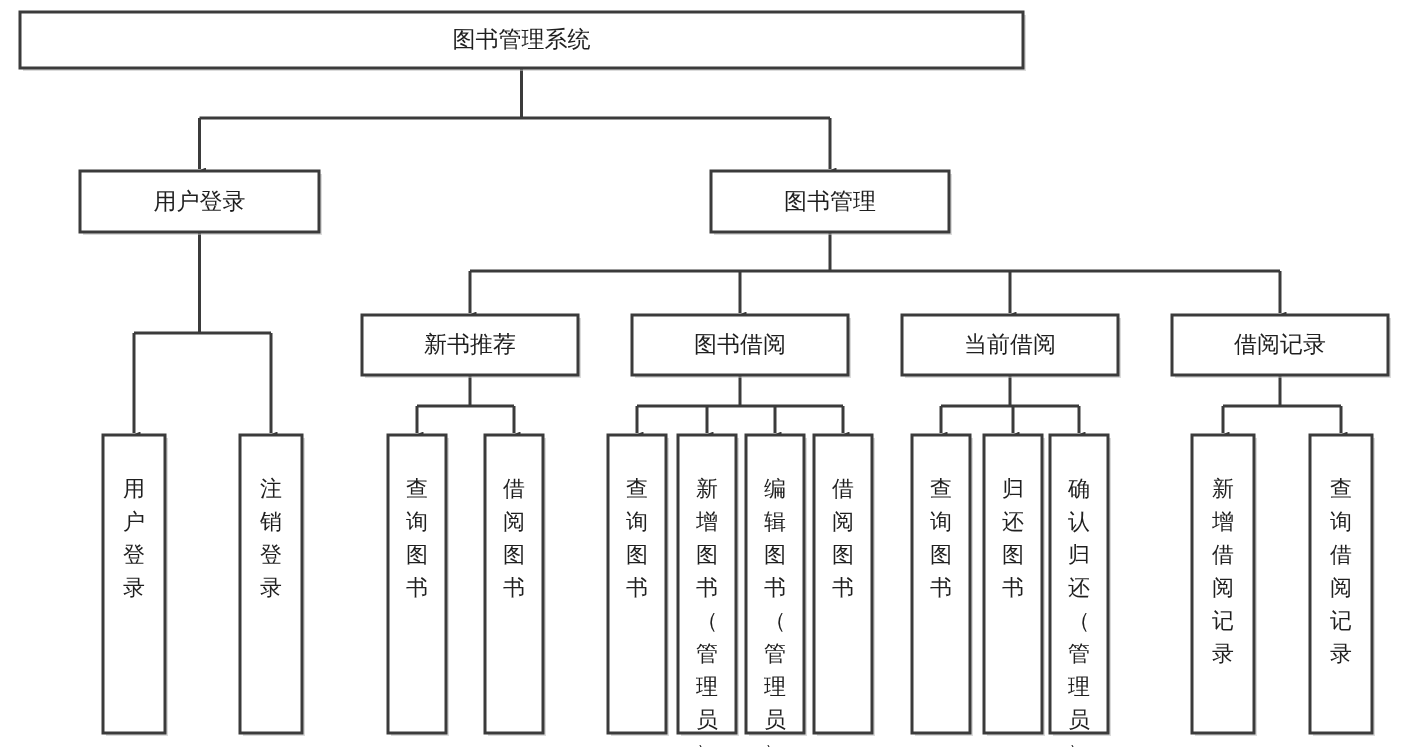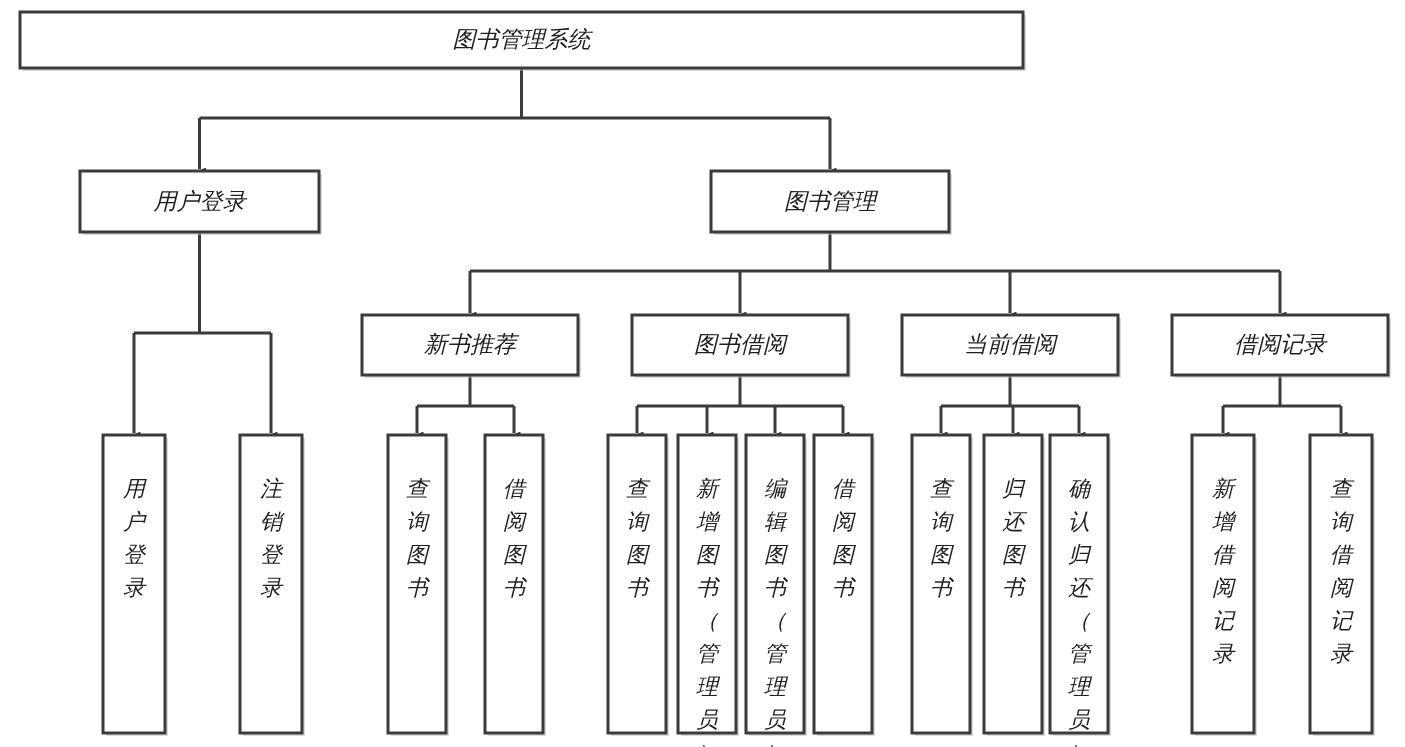--- a/index.html
+++ b/index.html
@@ -13,21 +13,20 @@
     font-family: "Liberation Sans", "DejaVu Sans", sans-serif;
     overflow: hidden;
     position: relative;
   }
   #diagram-root {
     position: absolute;
     left: 0;
     top: 0;
     width: 1112px;
     height: 747px;
-    font-style: italic;
   }
   svg.flow {
     display: block;
     width: 1405px;
     height: 747px;
   }
   .node-box {
     fill: #ffffff;
     stroke: #3b3b3b;
     stroke-width: 3;

